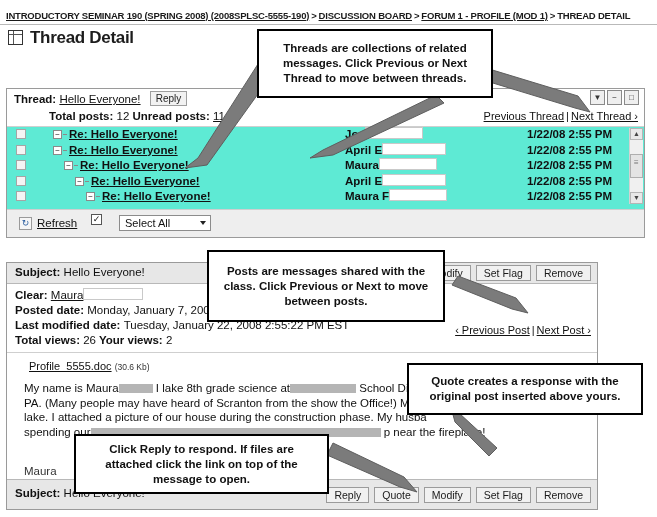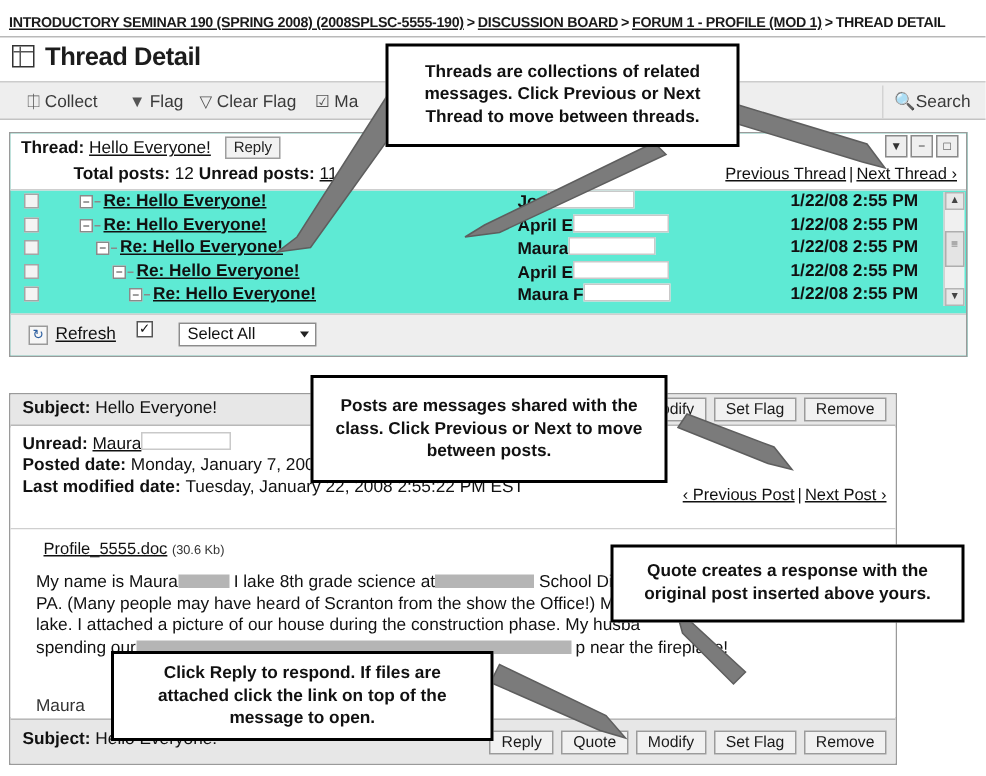--- a/index.html
+++ b/index.html
@@ -213,38 +213,20 @@
   <div class="breadcrumb">
     <span class="crumb">INTRODUCTORY SEMINAR 190 (SPRING 2008) (2008SPLSC-5555-190)</span><span class="sep">&gt;</span><span class="crumb">DISCUSSION BOARD</span><span class="sep">&gt;</span><span class="crumb">FORUM 1 - PROFILE (MOD 1)</span><span class="sep">&gt;</span><span class="crumb last">THREAD DETAIL</span>
   </div>
   <div class="hrule" style="top:24px"></div>
 
   <div class="titlebar">
     <div class="title-icon"></div>
     <div class="page-title">Thread Detail</div>
   </div>
 
-  <div class="toolbar">
-    <div class="tb-item" style="left:18px">
-      <span class="glyph">⎅</span><span>Collect</span>
-    </div>
-    <div class="tb-item" style="left:86px">
-      <span class="glyph">▼</span><span>Flag</span>
-    </div>
-    <div class="tb-item" style="left:133px">
-      <span class="glyph">▽</span><span>Clear Flag</span>
-    </div>
-    <div class="tb-item" style="left:210px">
-      <span class="glyph">☑</span><span>Ma</span>
-    </div>
-    <div class="tb-sep" style="left:588px"></div>
-    <div class="tb-search">
-      <span class="glyph">🔍</span><span>Search</span>
-    </div>
-  </div>
 
   <div class="threadpanel">
 
     <div class="thread-head">
       <div class="th-line1">
         <span>Thread:</span>
         <span class="lnk">Hello Everyone!</span>
         <span class="mini-btn">Reply</span>
       </div>
       <div class="th-line2">
@@ -335,30 +317,36 @@
         <span>Subject:</span>
         <span class="val">Hello Everyone!</span>
       </div>
       <div class="btnrow">
         <span class="gbtn">Quote</span><span class="gbtn">Modify</span><span class="gbtn">Set Flag</span><span class="gbtn">Remove</span>
       </div>
     </div>
 
     <div class="post-meta">
       <div class="pm" style="top:3px">
-        <span>Unread:</span>
+        <span>Clear:</span>
         <span class="alnk">Maura</span><span class="redact" style="width:58px"></span>
       </div>
       <div class="pm" style="top:18px">
         <span>Posted date:</span>
         <span class="v">Monday, January 7, 2008</span>
       </div>
       <div class="pm" style="top:33px">
         <span>Last modified date:</span>
         <span class="v">Tuesday, January 22, 2008 2:55:22 PM EST</span>
+      </div>
+      <div class="pm" style="top:48px">
+        <span>Total views:</span>
+        <span class="v">26</span>
+        <span>Your views:</span>
+        <span class="v">2</span>
       </div>
       <div class="postnav">
         <a>‹ Previous Post</a><span class="bar">|</span><a>Next Post ›</a>
       </div>
     </div>
 
     <div class="post-body">
       <div class="attach">
         <span class="fn">Profile_5555.doc</span>
         <span class="sz">(30.6 Kb)</span>

